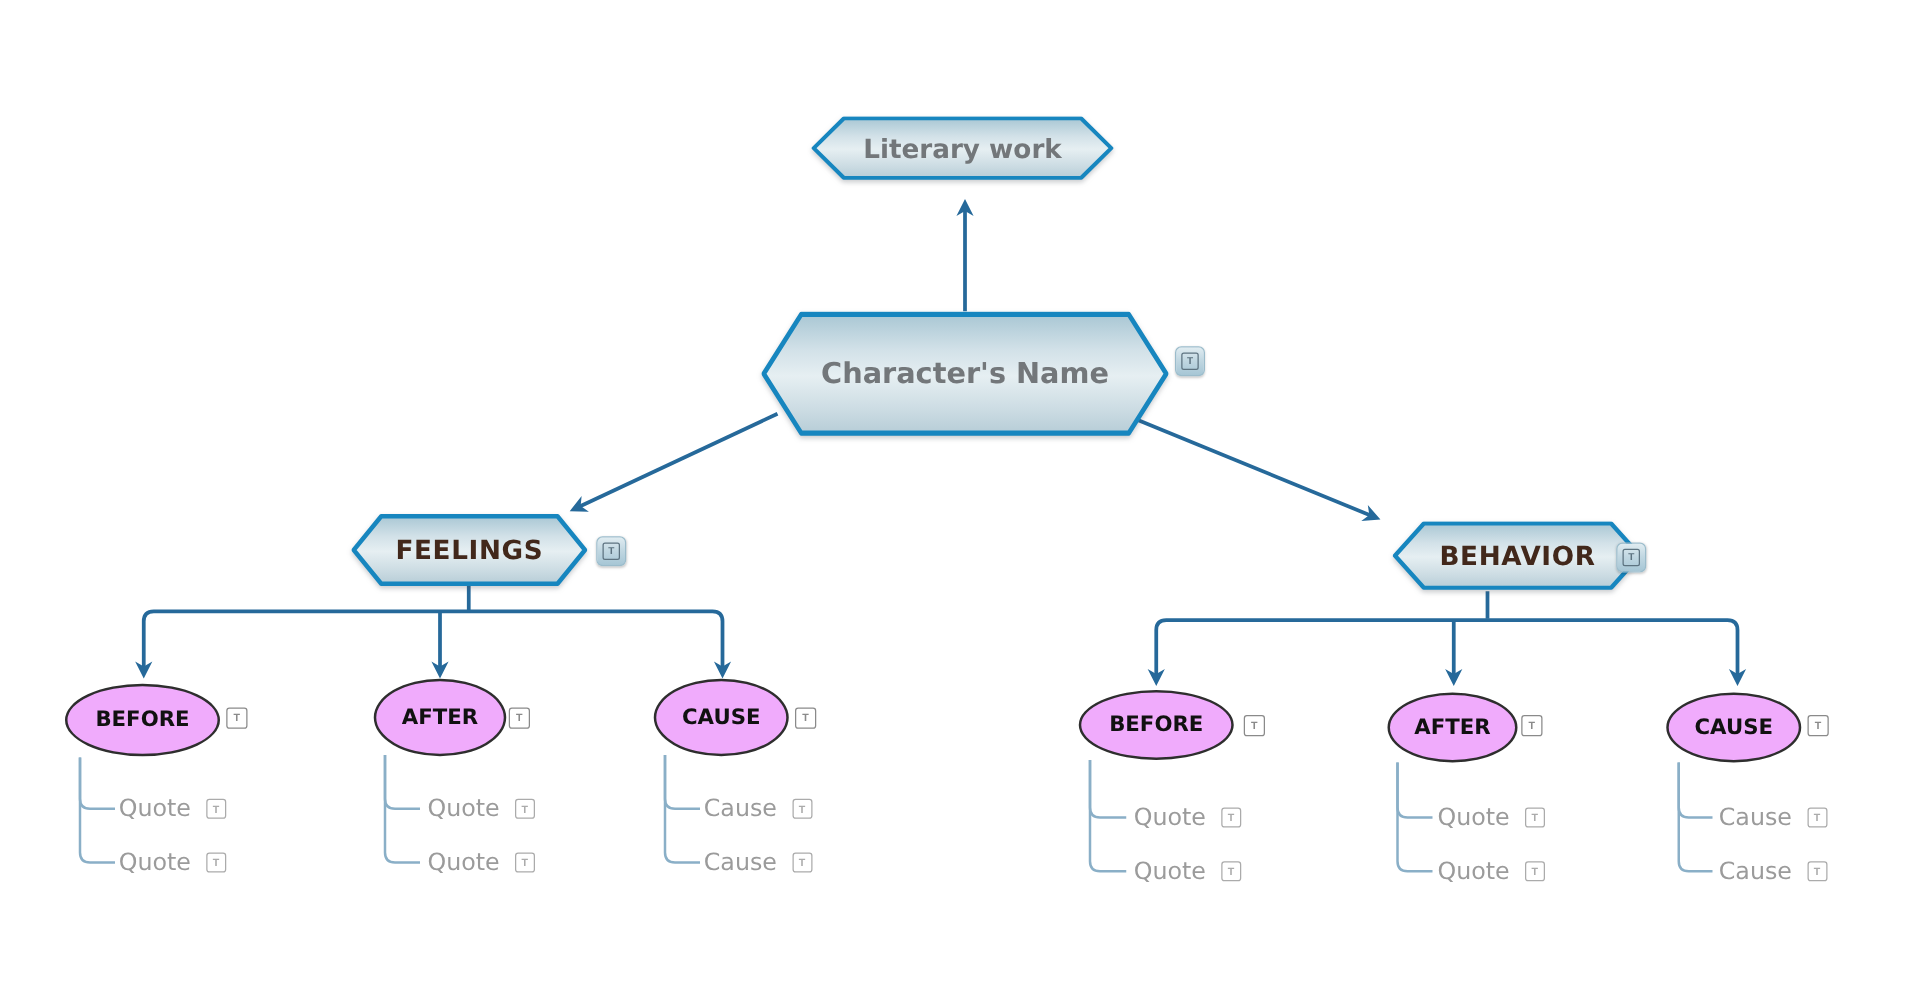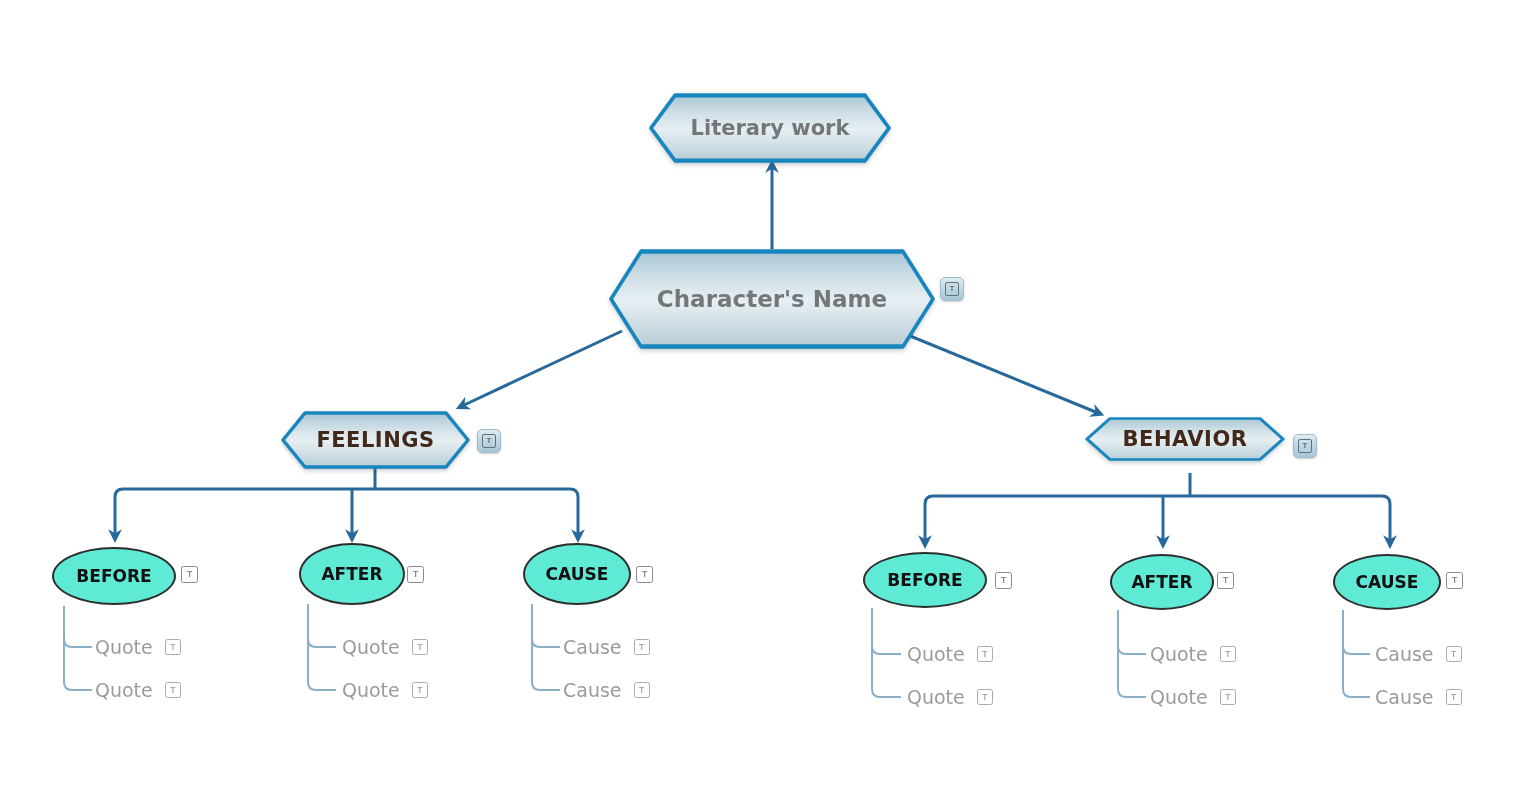--- a/index.html
+++ b/index.html
@@ -12,21 +12,21 @@
   
   .hex { position:absolute; z-index:3; display:flex; align-items:center; justify-content:center; cursor:default; }
   .hex svg { position:absolute; inset:0; width:100%; height:100%; filter:drop-shadow(0 2px 2px rgba(60,70,80,.28)); }
   .hex .hex-label { position:relative; z-index:2; font-weight:bold; white-space:nowrap; }
   .lbl-gray  { color:#73777a; }
   .lbl-brown { color:#42281b; letter-spacing:.5px; }
 
   
   .ellipse {
     position:absolute; z-index:3; border:2px solid #2e2e2e; border-radius:50%;
-    background:#5eead4; display:flex; align-items:center; justify-content:center;
+    background:#f0abfc; display:flex; align-items:center; justify-content:center;
   }
   .ellipse .el-label { font-weight:bold; font-size:17px; color:#111111; white-space:nowrap; }
 
   
   .leaf-row { position:absolute; z-index:3; height:26px; display:flex; align-items:center; gap:12px; }
   .leaf-row .leaf-label { font-weight:normal; font-size:19px; color:#9b9b9b; white-space:nowrap; }
 
   
   .badge-blue {
     position:absolute; z-index:4; width:22px; height:22px; border-radius:5px;
@@ -88,42 +88,42 @@
       <path d="M532,604 L532,682 Q532,690 540,690 L560,690"></path>
       <path d="M872,608 L872,646 Q872,654 880,654 L901,654"></path>
       <path d="M872,608 L872,689 Q872,697 880,697 L901,697"></path>
       <path d="M1118,610 L1118,646 Q1118,654 1126,654 L1146,654"></path>
       <path d="M1118,610 L1118,689 Q1118,697 1126,697 L1146,697"></path>
       <path d="M1343,610 L1343,646 Q1343,654 1351,654 L1370,654"></path>
       <path d="M1343,610 L1343,689 Q1343,697 1351,697 L1370,697"></path>
     </g>
   </svg>
 
-  <div class="hex" style="left:649px;top:93px;width:242px;height:70px">
+  <div class="hex" style="left:649px;top:93px;width:242px;height:51px">
     <svg viewBox="0 0 242 59" preserveAspectRatio="none">
       <polygon points="26,2 216,2 240,29.5 216,57 26,57 2,29.5" fill="url(#hexGrad)" stroke="#1786bf" stroke-width="3.5" stroke-linejoin="round"></polygon>
     </svg>
     <span class="hex-label lbl-gray" style="font-size:21px">Literary work</span>
   </div>
 
   <div class="hex" style="left:609px;top:249px;width:326px;height:100px">
     <svg viewBox="0 0 326 80" preserveAspectRatio="none">
       <polygon points="32,2 294,2 324,40 294,78 32,78 2,40" fill="url(#hexGrad)" stroke="#1786bf" stroke-width="3.5" stroke-linejoin="round"></polygon>
     </svg>
     <span class="hex-label lbl-gray" style="font-size:23px">Character's Name</span>
   </div>
 
   <div class="hex" style="left:281px;top:411px;width:189px;height:58px">
     <svg viewBox="0 0 189 58" preserveAspectRatio="none">
       <polygon points="24,2 165,2 187,29 165,56 24,56 2,29" fill="url(#hexGrad)" stroke="#1786bf" stroke-width="3.5" stroke-linejoin="round"></polygon>
     </svg>
     <span class="hex-label lbl-brown" style="font-size:21px">FEELINGS</span>
   </div>
 
-  <div class="hex" style="left:1085px;top:417px;width:200px;height:44px">
+  <div class="hex" style="left:1114px;top:417px;width:200px;height:55px">
     <svg viewBox="0 0 200 59" preserveAspectRatio="none">
       <polygon points="25,2 175,2 198,29.5 175,57 25,57 2,29.5" fill="url(#hexGrad)" stroke="#1786bf" stroke-width="3.5" stroke-linejoin="round"></polygon>
     </svg>
     <span class="hex-label lbl-brown" style="font-size:21px">BEHAVIOR</span>
   </div>
 
   <div class="ellipse" style="left:52px;top:547px;width:120px;height:54px">
     <span class="el-label">BEFORE</span>
   </div>
   <div class="ellipse" style="left:299px;top:543px;width:102px;height:58px">

